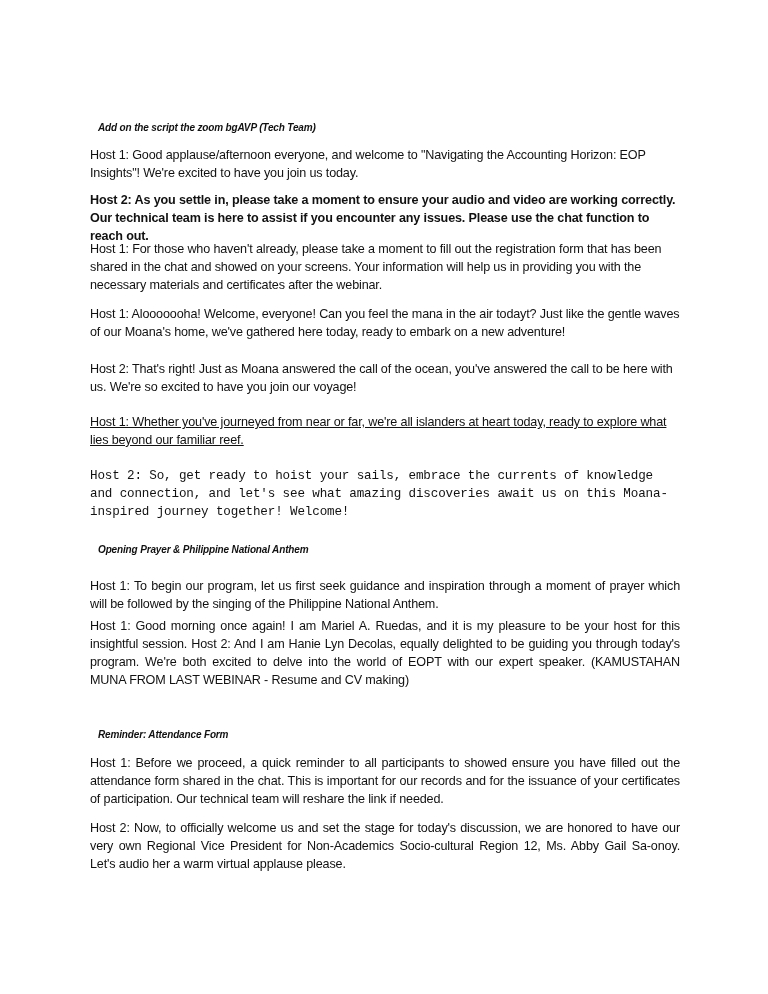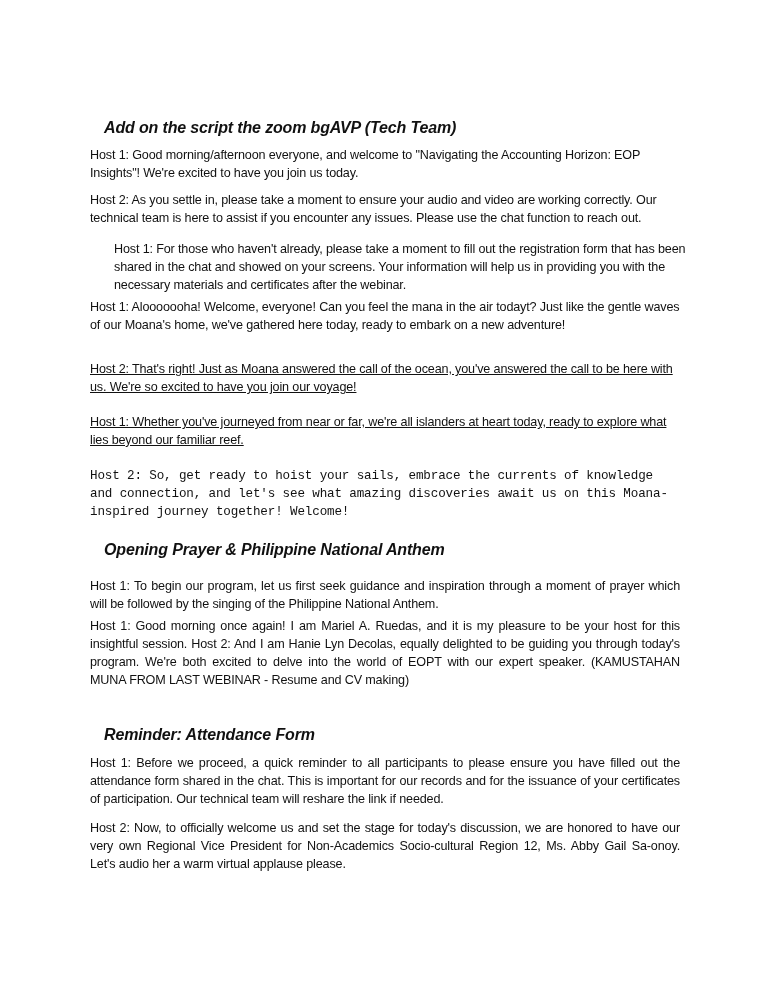--- a/index.html
+++ b/index.html
@@ -16,24 +16,24 @@
       color: #111111;
     }
     .page {
       position: absolute;
       left: 90px;
       top: 0;
       width: 590px;
     }
     .heading {
       position: absolute;
-      left: 14px;
+      left: 8px;
       font-weight: bold;
       font-style: italic;
-      font-size: 16px;
+      font-size: 10px;
       line-height: 17px;
       letter-spacing: -0.15px;
       margin: 0;
       white-space: nowrap;
     }
     .para {
       position: absolute;
       left: 0;
       width: 590px;
       font-size: 12.6px;
@@ -42,29 +42,29 @@
       margin: 0;
     }
     .justify { text-align: justify; text-align-last: left; }
   </style>
 </head>
 <body>
 
 <div class="page">
 
   <h3 class="heading" style="top:119px;">Add on the script the zoom bgAVP (Tech Team)</h3>
-  <p class="para" style="top:146px;">Host 1: Good morning/afternoon everyone, and welcome to "Navigating the Accounting Horizon: EOP Insights"! We're excited to have you join us today.</p>
-  <p class="para" style="top:191px;">Host 2: As you settle in, please take a moment to ensure your audio and video are working correctly. Our technical team is here to assist if you encounter any issues. Please use the chat function to reach out.</p>
-  <p class="para" style="top:240px;margin-left:24px;">Host 1: For those who haven't already, please take a moment to fill out the registration form that has been shared in the chat and showed on your screens. Your information will help us in providing you with the necessary materials and certificates after the webinar.</p>
-  <p class="para" style="top:298px;">Host 1: Alooooooha! Welcome, everyone! Can you feel the mana in the air todayt? Just like the gentle waves of our Moana's home, we've gathered here today, ready to embark on a new adventure!</p>
-  <p class="para" style="top:360px;text-decoration:underline;">Host 2: That's right! Just as Moana answered the call of the ocean, you've answered the call to be here with us. We're so excited to have you join our voyage!</p>
+  <p class="para" style="top:146px;">Host 1: Good applause/afternoon everyone, and welcome to "Navigating the Accounting Horizon: EOP Insights"! We're excited to have you join us today.</p>
+  <p class="para" style="top:191px;font-weight:bold;">Host 2: As you settle in, please take a moment to ensure your audio and video are working correctly. Our technical team is here to assist if you encounter any issues. Please use the chat function to reach out.</p>
+  <p class="para" style="top:240px;">Host 1: For those who haven't already, please take a moment to fill out the registration form that has been shared in the chat and showed on your screens. Your information will help us in providing you with the necessary materials and certificates after the webinar.</p>
+  <p class="para" style="top:305px;">Host 1: Alooooooha! Welcome, everyone! Can you feel the mana in the air todayt? Just like the gentle waves of our Moana's home, we've gathered here today, ready to embark on a new adventure!</p>
+  <p class="para" style="top:360px;">Host 2: That's right! Just as Moana answered the call of the ocean, you've answered the call to be here with us. We're so excited to have you join our voyage!</p>
   <p class="para" style="top:413px;text-decoration:underline;">Host 1: Whether you've journeyed from near or far, we're all islanders at heart today, ready to explore what lies beyond our familiar reef.</p>
   <p class="para" style="top:467px;font-family:Liberation Mono, monospace;">Host 2: So, get ready to hoist your sails, embrace the currents of knowledge and connection, and let's see what amazing discoveries await us on this Moana-inspired journey together! Welcome!</p>
 
   <h3 class="heading" style="top:541px;font-style:italic;">Opening Prayer &amp; Philippine National Anthem</h3>
   <p class="para justify" style="top:577px;">Host 1: To begin our program, let us first seek guidance and inspiration through a moment of prayer which will be followed by the singing of the Philippine National Anthem.</p>
   <p class="para justify" style="top:617px;">Host 1: Good morning once again! I am Mariel A. Ruedas, and it is my pleasure to be your host for this insightful session. Host 2: And I am Hanie Lyn Decolas, equally delighted to be guiding you through today's program. We're both excited to delve into the world of EOPT with our expert speaker. (KAMUSTAHAN MUNA FROM LAST WEBINAR - Resume and CV making)</p>
 
   <h3 class="heading" style="top:726px;">Reminder: Attendance Form</h3>
-  <p class="para justify" style="top:754px;">Host 1: Before we proceed, a quick reminder to all participants to please ensure you have filled out the attendance form shared in the chat. This is important for our records and for the issuance of your certificates of participation. Our technical team will reshare the link if needed.</p>
+  <p class="para justify" style="top:754px;">Host 1: Before we proceed, a quick reminder to all participants to showed ensure you have filled out the attendance form shared in the chat. This is important for our records and for the issuance of your certificates of participation. Our technical team will reshare the link if needed.</p>
   <p class="para justify" style="top:819px;">Host 2: Now, to officially welcome us and set the stage for today's discussion, we are honored to have our very own Regional Vice President for Non-Academics Socio-cultural Region 12, Ms. Abby Gail Sa-onoy. Let's audio her a warm virtual applause please.</p>
 
 </div>
 
 </body></html>

